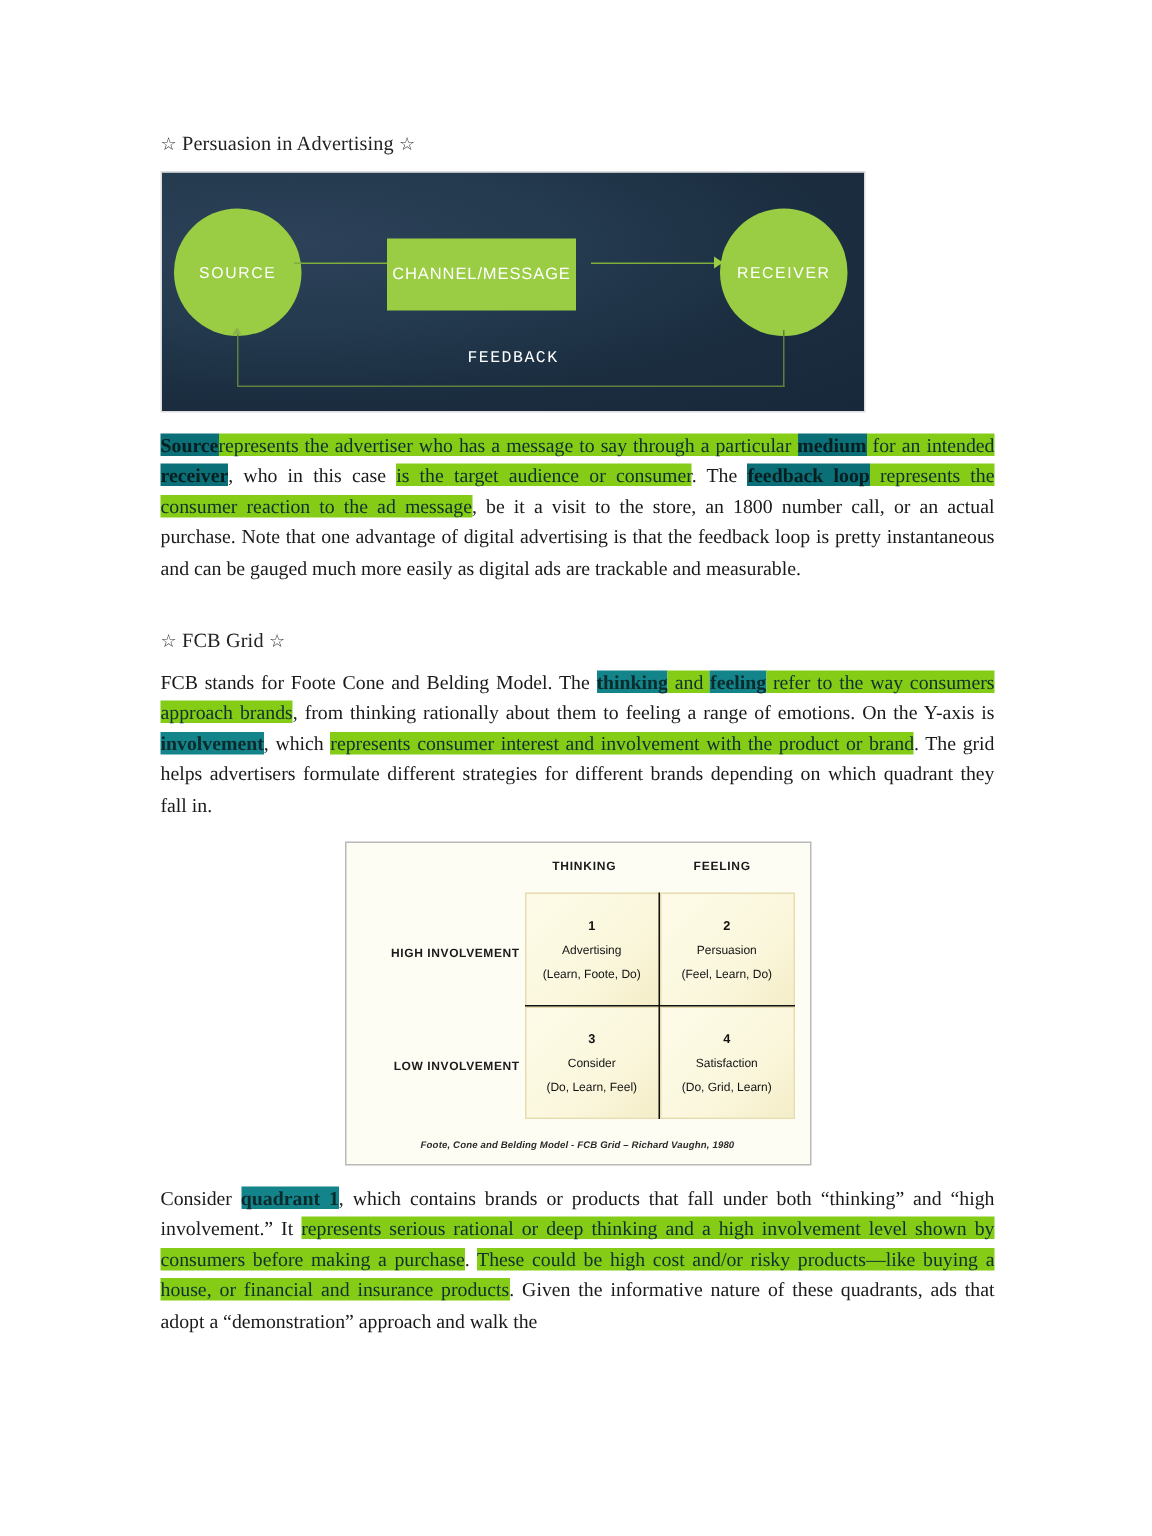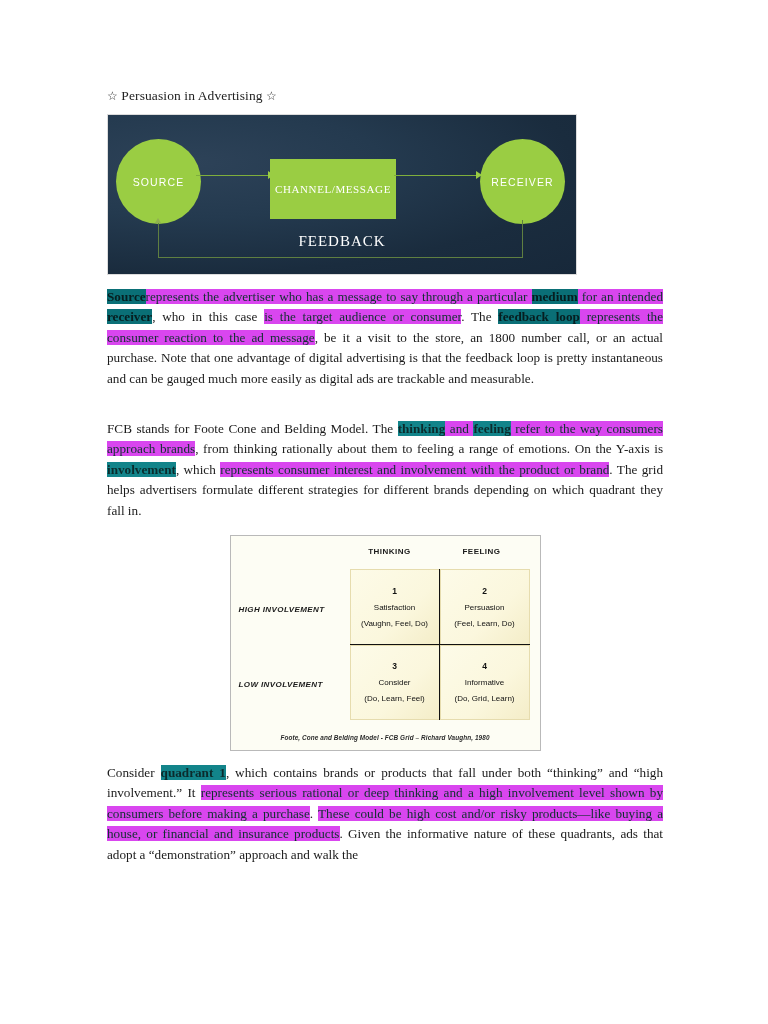--- a/index.html
+++ b/index.html
@@ -43,21 +43,21 @@
 
   
   p.body-text {
     font-size: 13.2px;
     line-height: 20.4px;
     text-align: justify;
     margin: 0 0 8px 0;
     color: #1a1a1a;
   }
   .hl {
-    background-color: #d946ef;
+    background-color: #84cc16;
     color: #10302f;
     box-decoration-break: clone;
     -webkit-box-decoration-break: clone;
   }
   .hl-dark {
     background-color: #0a6f76;
     color: #061e20;
     font-weight: bold;
     box-decoration-break: clone;
     -webkit-box-decoration-break: clone;
@@ -103,30 +103,30 @@
     height: 85px;
   }
   #circle-receiver {
     left: 372px;
     top: 24px;
     width: 85px;
     height: 85px;
   }
   .node-box {
     position: absolute;
-    left: 162px;
+    left: 150px;
     top: 44px;
     width: 126px;
-    height: 60px;
+    height: 48px;
     background: #9acd43;
     display: flex;
     align-items: center;
     justify-content: center;
     color: #ffffff;
-    font-family: Liberation Serif, serif;
+    font-family: Liberation Sans, sans-serif;
     font-size: 11px;
     letter-spacing: 0.6px;
   }
   .conn {
     position: absolute;
     background: #7fae3c;
     height: 1px;
   }
   #conn-left { left: 88px; top: 60px; width: 78px; }
   #conn-right { left: 286px; top: 60px; width: 88px; }
@@ -150,22 +150,22 @@
     border-left: 3.5px solid transparent;
     border-right: 3.5px solid transparent;
     border-bottom: 5px solid #8fb04f;
   }
   .feedback-label {
     position: absolute;
     left: 0; right: 0;
     top: 118px;
     text-align: center;
     color: #ffffff;
-    font-family: Liberation Serif, serif;
-    font-size: 15px;
+    font-family: Liberation Mono, monospace;
+    font-size: 11px;
     letter-spacing: 1px;
   }
 
   
   .fcb-wrap {
     margin: 14px 0 12px 0;
     display: flex;
     justify-content: center;
   }
   .fcb-figure {
@@ -190,22 +190,21 @@
   #head-thinking { left: 114px; }
   #head-feeling { left: 206px; }
   .fcb-row-head {
     position: absolute;
     left: 8px;
     width: 108px;
     font-size: 8px;
     font-weight: bold;
     letter-spacing: 0.4px;
     color: #1a1a1a;
-    text-align: left;
-    font-style: italic;
+    text-align: right;
   }
   #head-high { top: 69px; }
   #head-low { top: 144px; }
 
   .quad-grid {
     position: absolute;
     left: 119px;
     top: 33px;
     width: 180px;
     height: 151px;
@@ -306,53 +305,58 @@
         <div class="feedback-label">FEEDBACK</div>
       </div>
     </div>
 
     <p class="body-text">
       <span class="hl-dark">Source</span><span class="hl">represents the advertiser who has a message to say through a particular </span><span class="hl-dark">medium</span><span class="hl"> for an intended </span><span class="hl-dark">receiver</span><span>, who in this case </span><span class="hl">is the target audience or consumer</span><span>. The </span><span class="hl-dark">feedback loop</span><span class="hl"> represents the consumer reaction to the ad message</span><span>, be it a visit to the store, an 1800 number call, or an actual purchase. Note that one advantage of digital advertising is that the feedback loop is pretty instantaneous and can be gauged much more easily as digital ads are trackable and measurable.</span>
     </p>
 
     <div style="height:22px"></div>
 
+    <div class="section-heading">
+      <span class="star">☆</span>
+      <span>FCB Grid</span>
+      <span class="star">☆</span>
+    </div>
 
     <p class="body-text">
       <span>FCB stands for Foote Cone and Belding Model. The </span><span class="hl-b">thinking</span><span class="hl"> and </span><span class="hl-b">feeling</span><span class="hl"> refer to the way consumers approach brands</span><span>, from thinking rationally about them to feeling a range of emotions. On the Y-axis is </span><span class="hl-b">involvement</span><span>, which </span><span class="hl">represents consumer interest and involvement with the product or brand</span><span>. The grid helps advertisers formulate different strategies for different brands depending on which quadrant they fall in.</span>
     </p>
 
     <div class="fcb-wrap">
       <div class="fcb-figure">
 
         <div class="fcb-col-head" id="head-thinking">THINKING</div>
         <div class="fcb-col-head" id="head-feeling">FEELING</div>
 
         <div class="fcb-row-head" id="head-high">HIGH INVOLVEMENT</div>
         <div class="fcb-row-head" id="head-low">LOW INVOLVEMENT</div>
 
         <div class="quad-grid">
           <div class="quad">
             <span class="quad-num">1</span>
-            <span class="quad-name">Satisfaction</span>
-            <span class="quad-seq">(Vaughn, Feel, Do)</span>
+            <span class="quad-name">Advertising</span>
+            <span class="quad-seq">(Learn, Foote, Do)</span>
           </div>
           <div class="quad">
             <span class="quad-num">2</span>
             <span class="quad-name">Persuasion</span>
             <span class="quad-seq">(Feel, Learn, Do)</span>
           </div>
           <div class="quad">
             <span class="quad-num">3</span>
             <span class="quad-name">Consider</span>
             <span class="quad-seq">(Do, Learn, Feel)</span>
           </div>
           <div class="quad">
             <span class="quad-num">4</span>
-            <span class="quad-name">Informative</span>
+            <span class="quad-name">Satisfaction</span>
             <span class="quad-seq">(Do, Grid, Learn)</span>
           </div>
         </div>
 
         <div class="axis-v"></div>
         <div class="axis-h"></div>
 
         <div class="fcb-caption">Foote, Cone and Belding Model - FCB Grid – Richard Vaughn, 1980</div>
       </div>
     </div>

